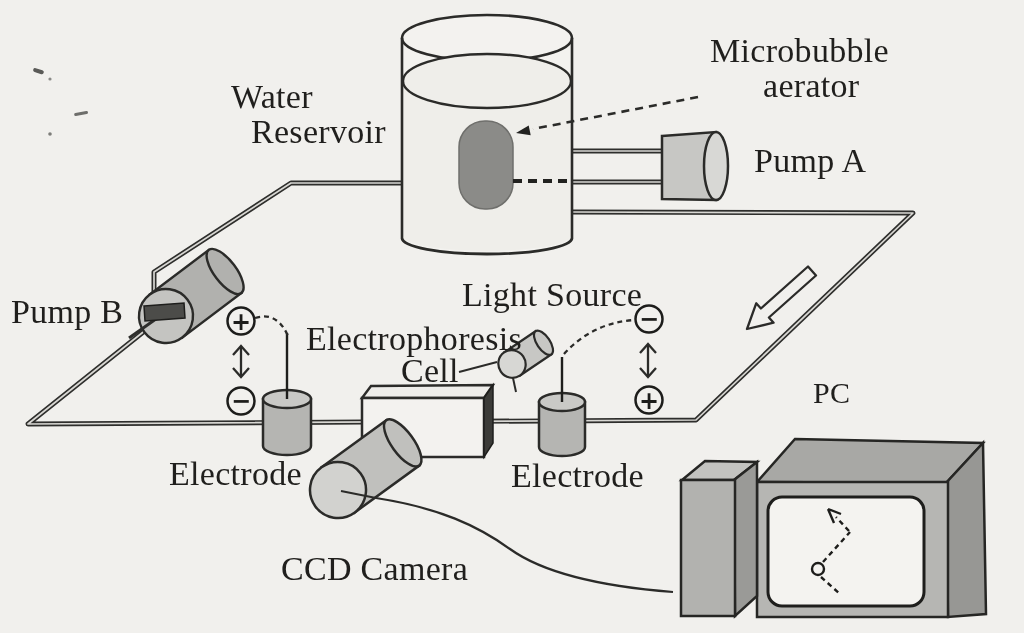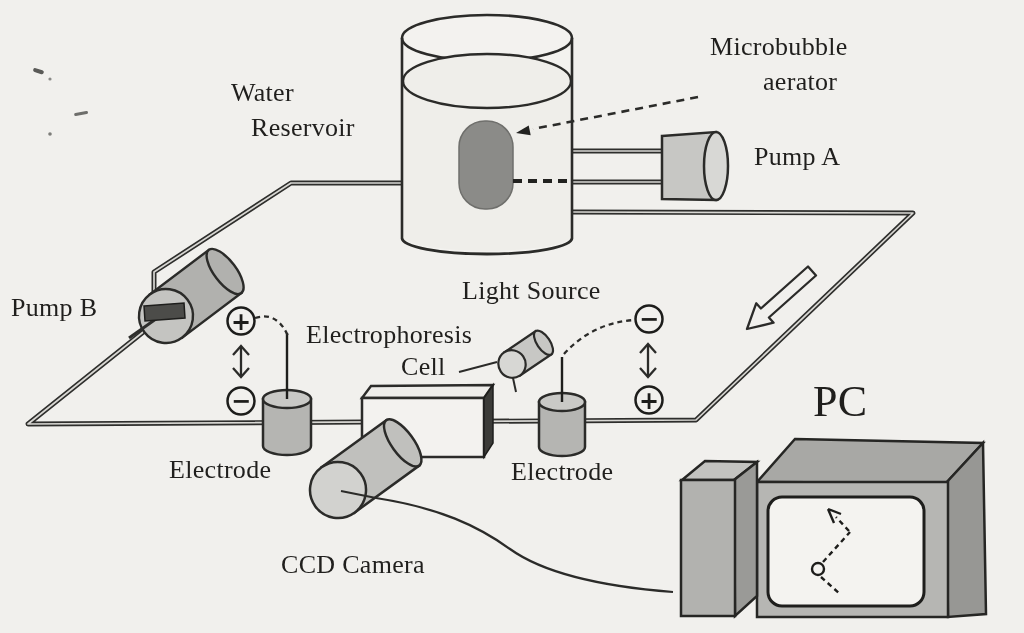--- a/index.html
+++ b/index.html
@@ -1,20 +1,20 @@
 <!DOCTYPE html>
 <html><head>
 <meta charset="utf-8">
 <style>
   html,body{margin:0;padding:0;}
   body{width:1024px;height:633px;overflow:hidden;background:#f1f0ed;}
   #stage{position:relative;width:1024px;height:633px;background:#f1f0ed;font-family:"Liberation Serif",serif;}
   #drawing{position:absolute;left:0;top:0;z-index:1;}
-  .lbl{position:absolute;z-index:2;font-family:"Liberation Serif",serif;font-size:26px;color:#201f1d;white-space:nowrap;letter-spacing:0.3px;}
-  .lbl.big{font-size:44px;}
+  .lbl{position:absolute;z-index:2;font-family:"Liberation Serif",serif;font-size:34px;color:#201f1d;white-space:nowrap;letter-spacing:0.3px;}
+  .lbl.big{font-size:30px;}
   svg text.pol{font-family:"DejaVu Sans",sans-serif;font-size:24px;font-weight:bold;fill:#1d1d1b;}
   .tube{stroke:#2e2e2c;stroke-width:5;fill:none;stroke-linejoin:round;stroke-linecap:round;}
   .tubecore{stroke:#d8d7d3;stroke-width:1.7;fill:none;stroke-linejoin:round;stroke-linecap:round;}
   .ink{stroke:#2b2b29;fill:none;}
 </style>
 </head>
 <body>
 
 <div id="stage">
 

